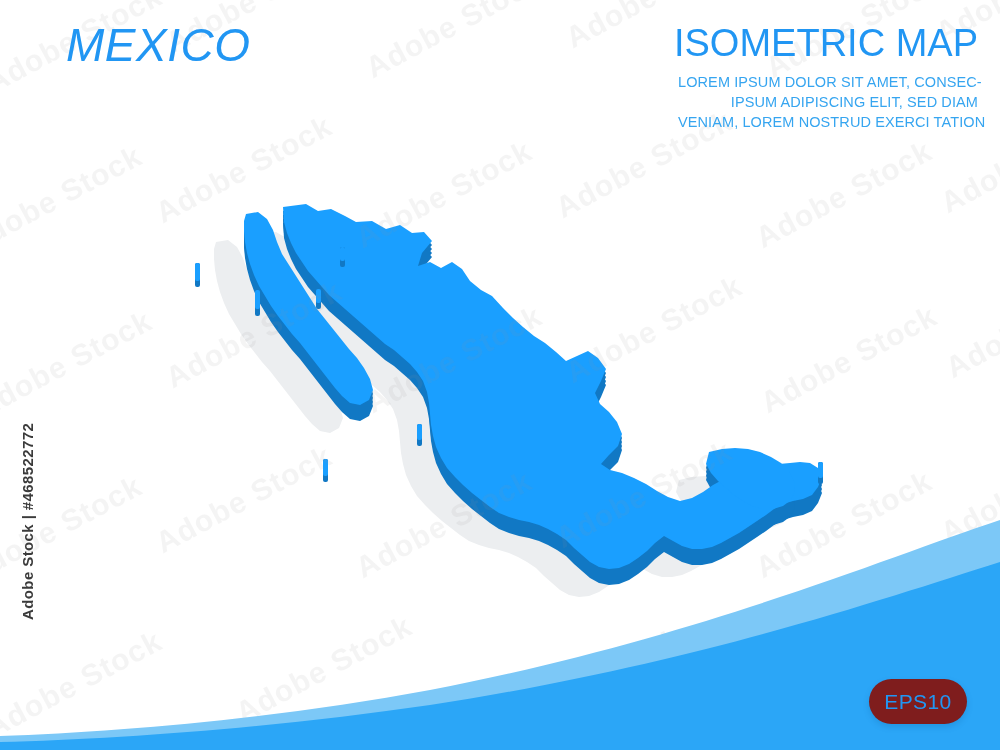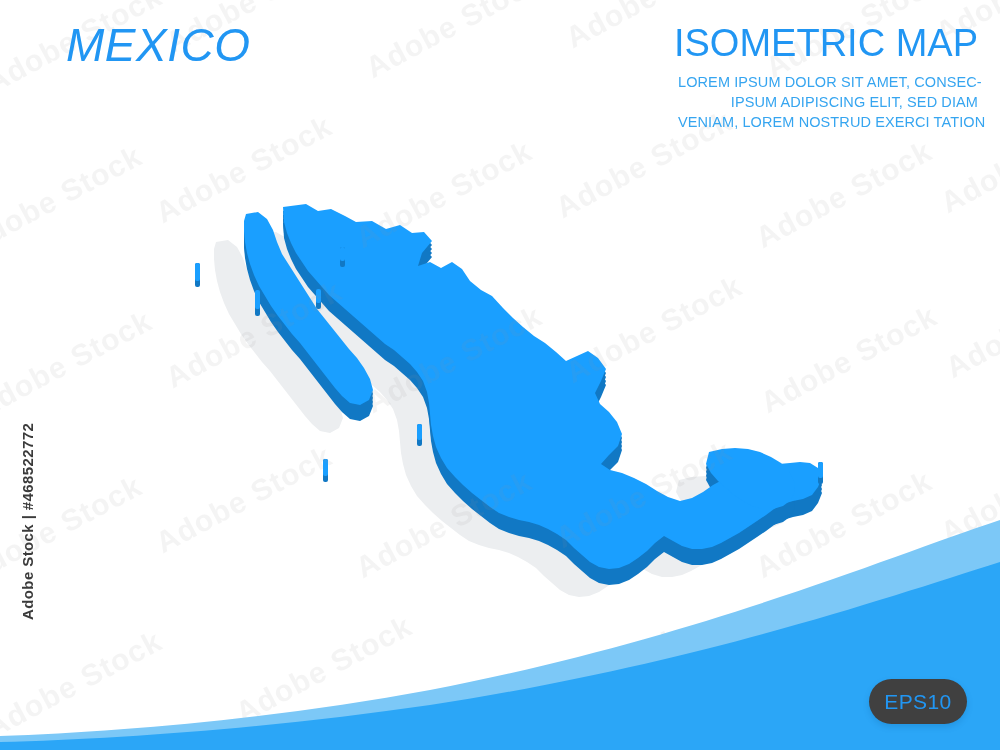--- a/index.html
+++ b/index.html
@@ -71,21 +71,21 @@
   }
 
   
   #eps-badge {
     position: absolute;
     left: 869px;
     top: 679px;
     width: 98px;
     height: 45px;
     border-radius: 23px;
-    background: #404040;
+    background: #7f1d1d;
     box-shadow: 0 3px 6px rgba(0, 70, 130, 0.18);
     display: flex;
     align-items: center;
     justify-content: center;
     color: #2196F3;
     font-size: 21px;
     letter-spacing: 0.4px;
   }
 
   

